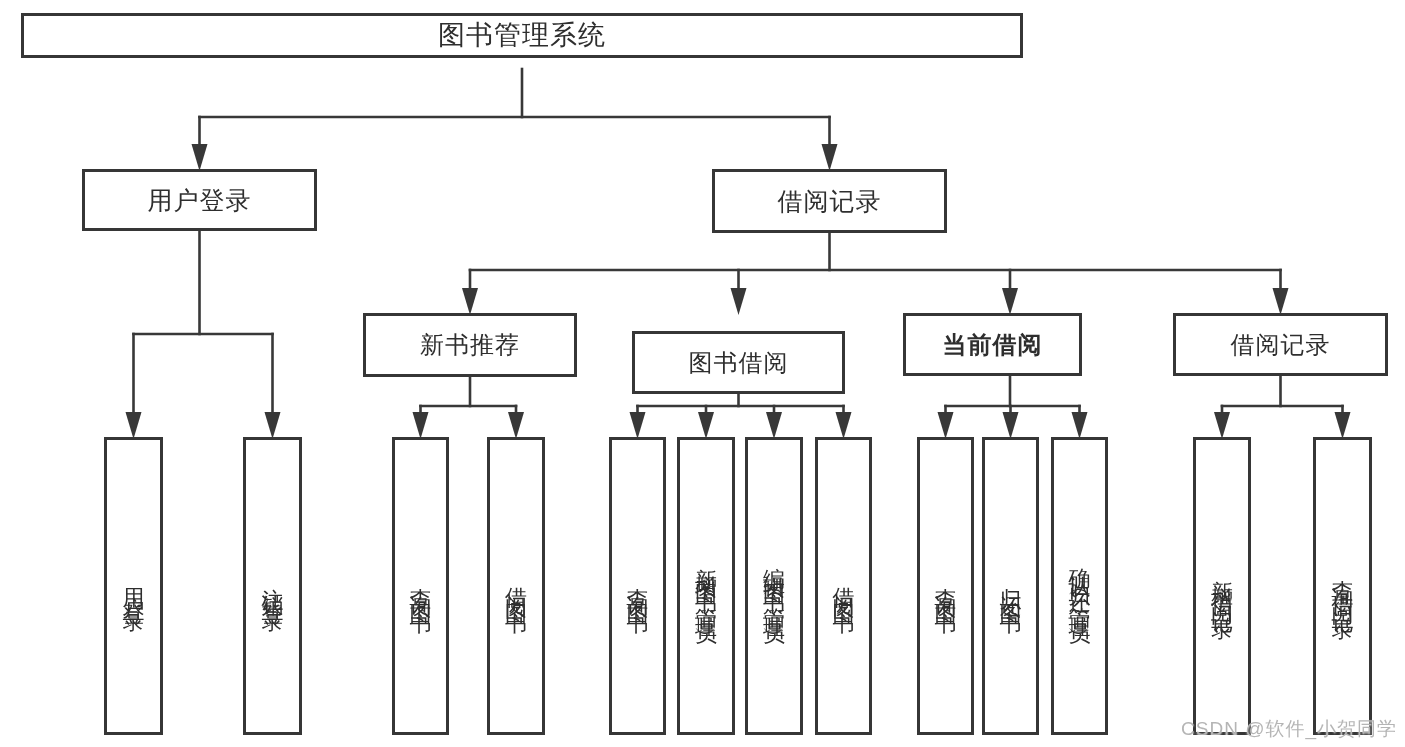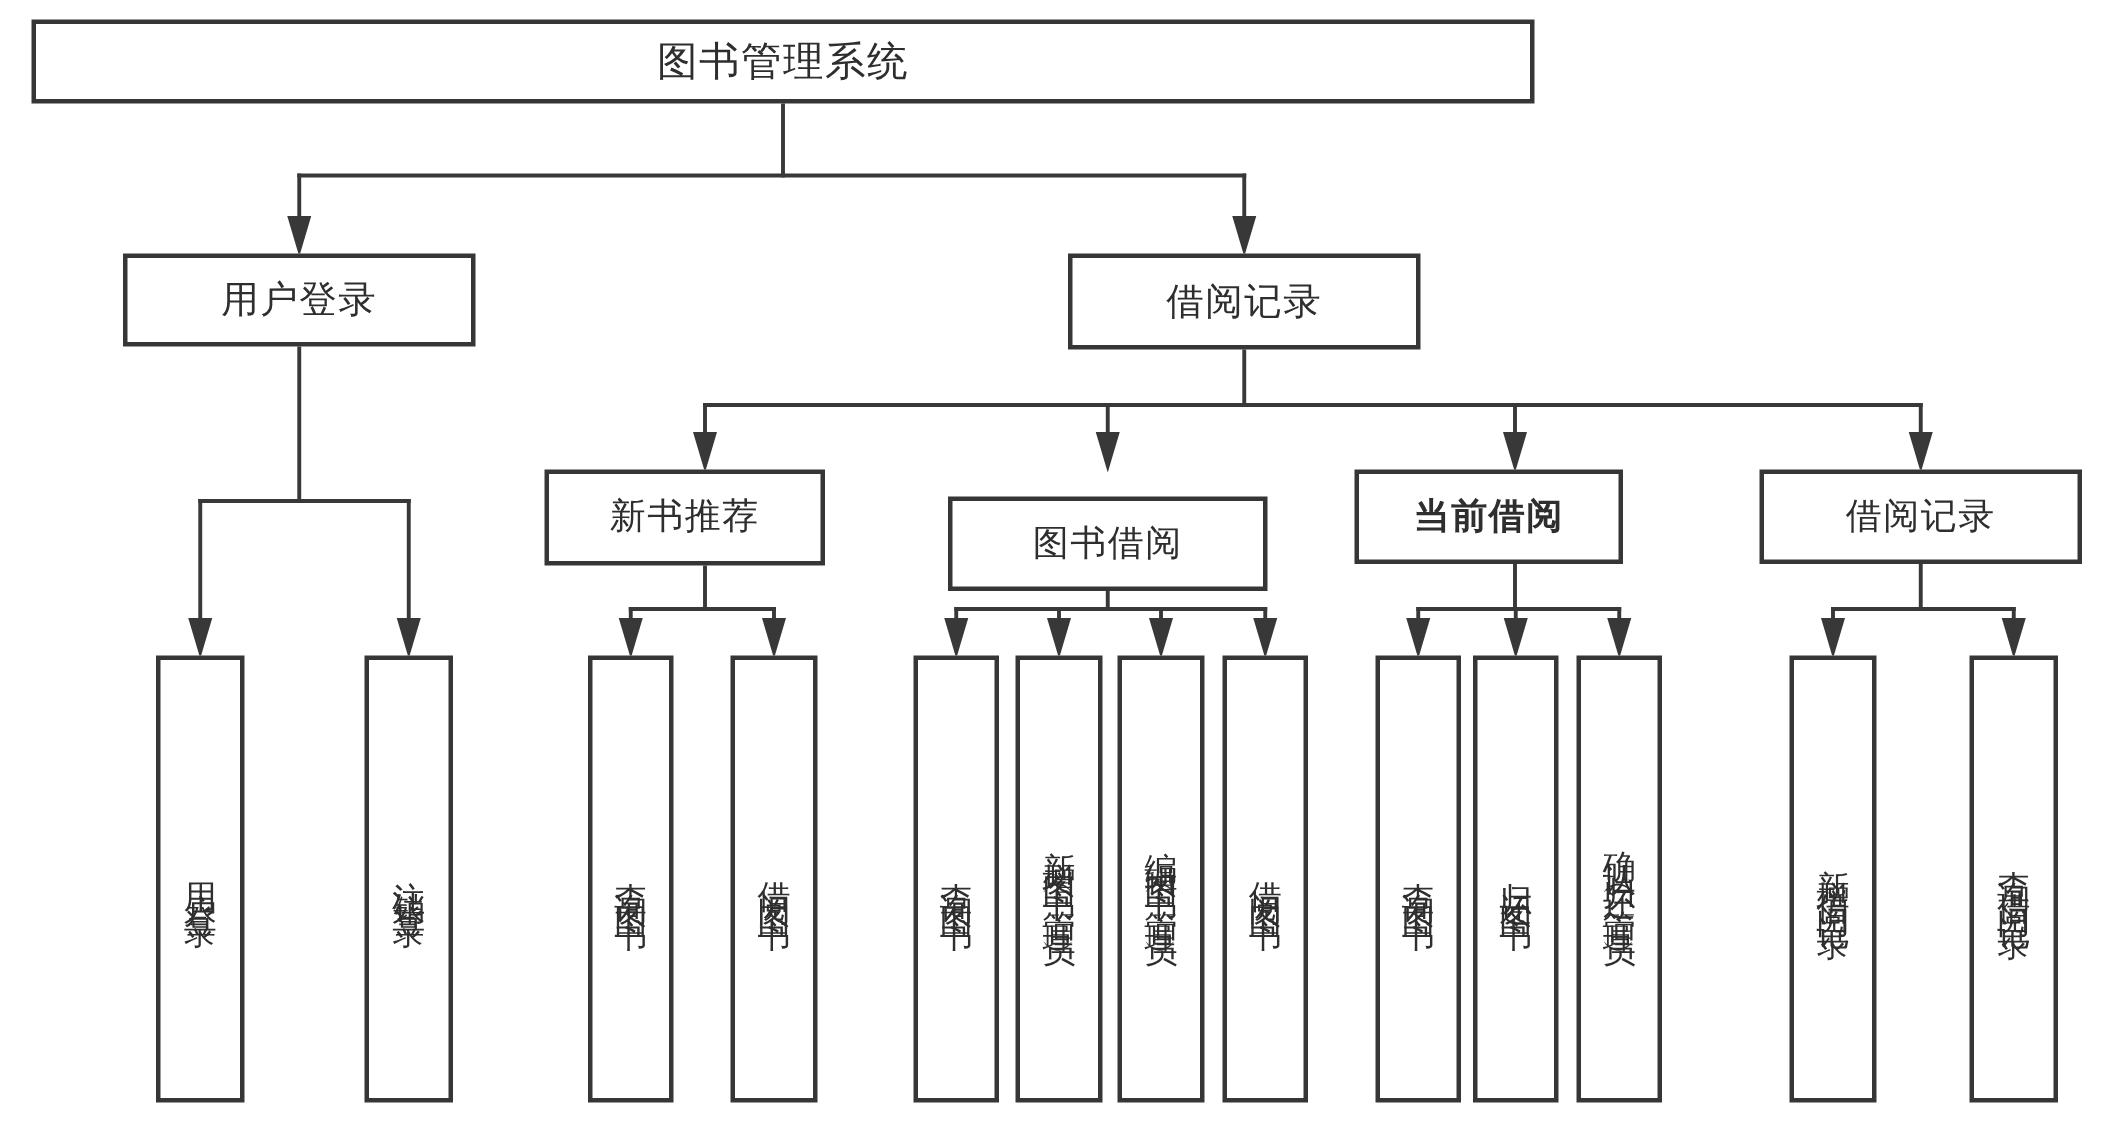--- a/index.html
+++ b/index.html
@@ -78,30 +78,31 @@
       <polygon points="1002.5,412 1018.5,412 1010.5,439" fill="#383838"></polygon>
       <line x1="1079.5" y1="406" x2="1079.5" y2="412" stroke="#383838" stroke-width="2.6" stroke-linecap="square"></line>
       <polygon points="1071.5,412 1087.5,412 1079.5,439" fill="#383838"></polygon>
       <line x1="1280.5" y1="376" x2="1280.5" y2="406" stroke="#383838" stroke-width="2.6" stroke-linecap="square"></line>
       <line x1="1222" y1="406" x2="1342.5" y2="406" stroke="#383838" stroke-width="2.6" stroke-linecap="square"></line>
       <line x1="1222" y1="406" x2="1222" y2="412" stroke="#383838" stroke-width="2.6" stroke-linecap="square"></line>
       <polygon points="1214,412 1230,412 1222,439" fill="#383838"></polygon>
       <line x1="1342.5" y1="406" x2="1342.5" y2="412" stroke="#383838" stroke-width="2.6" stroke-linecap="square"></line>
       <polygon points="1334.5,412 1350.5,412 1342.5,439" fill="#383838"></polygon>
     </svg>
-<div class="node node-h fs-title" style="left: 21px; top: 13px; width: 1002px; height: 56px;">
+  <div class="watermark">CSDN @软件_小贺同学</div>
+<div class="node node-h fs-title" style="left: 21px; top: 13px; width: 1002px; height: 45px;">
       <span>图书管理系统</span>
     </div>
     <div class="node node-h fs-l1" style="left: 82px; top: 169px; width: 235px; height: 62px;">
       <span>用户登录</span>
     </div>
     <div class="node node-h fs-l1" style="left: 712px; top: 169px; width: 235px; height: 64px;">
       <span>借阅记录</span>
     </div>
-    <div class="node node-h fs-l2" style="left: 363px; top: 313px; width: 187px; height: 64px; justify-content: center;">
+    <div class="node node-h fs-l2" style="left: 363px; top: 313px; width: 214px; height: 64px; justify-content: center;">
       <span>新书推荐</span>
     </div>
     <div class="node node-h fs-l2" style="left: 632px; top: 331px; width: 213px; height: 63px;">
       <span>图书借阅</span>
     </div>
     <div class="node node-h fs-l2" style="left: 903px; top: 313px; width: 179px; height: 63px; font-weight: bold;">
       <span>当前借阅</span>
     </div>
     <div class="node node-h fs-l2" style="left: 1173px; top: 313px; width: 215px; height: 63px;">
       <span>借阅记录</span>

